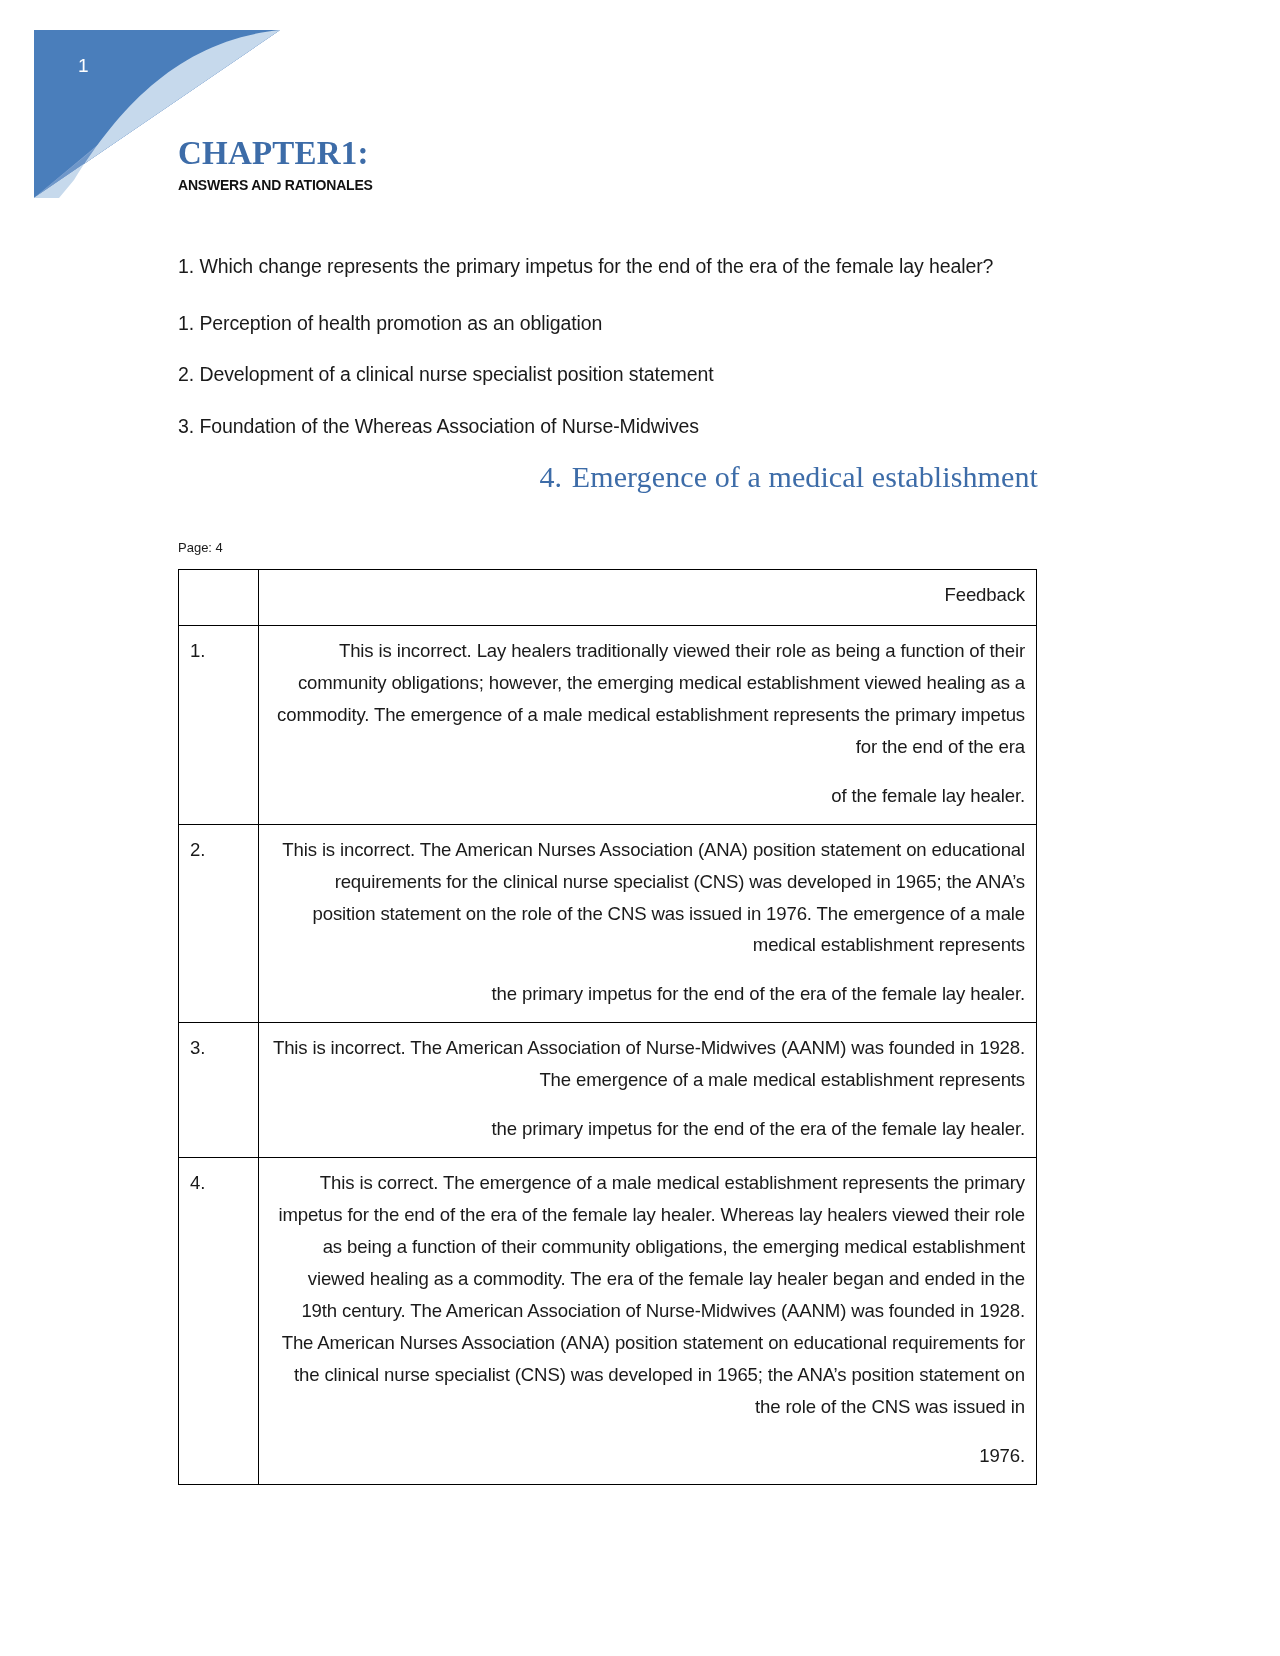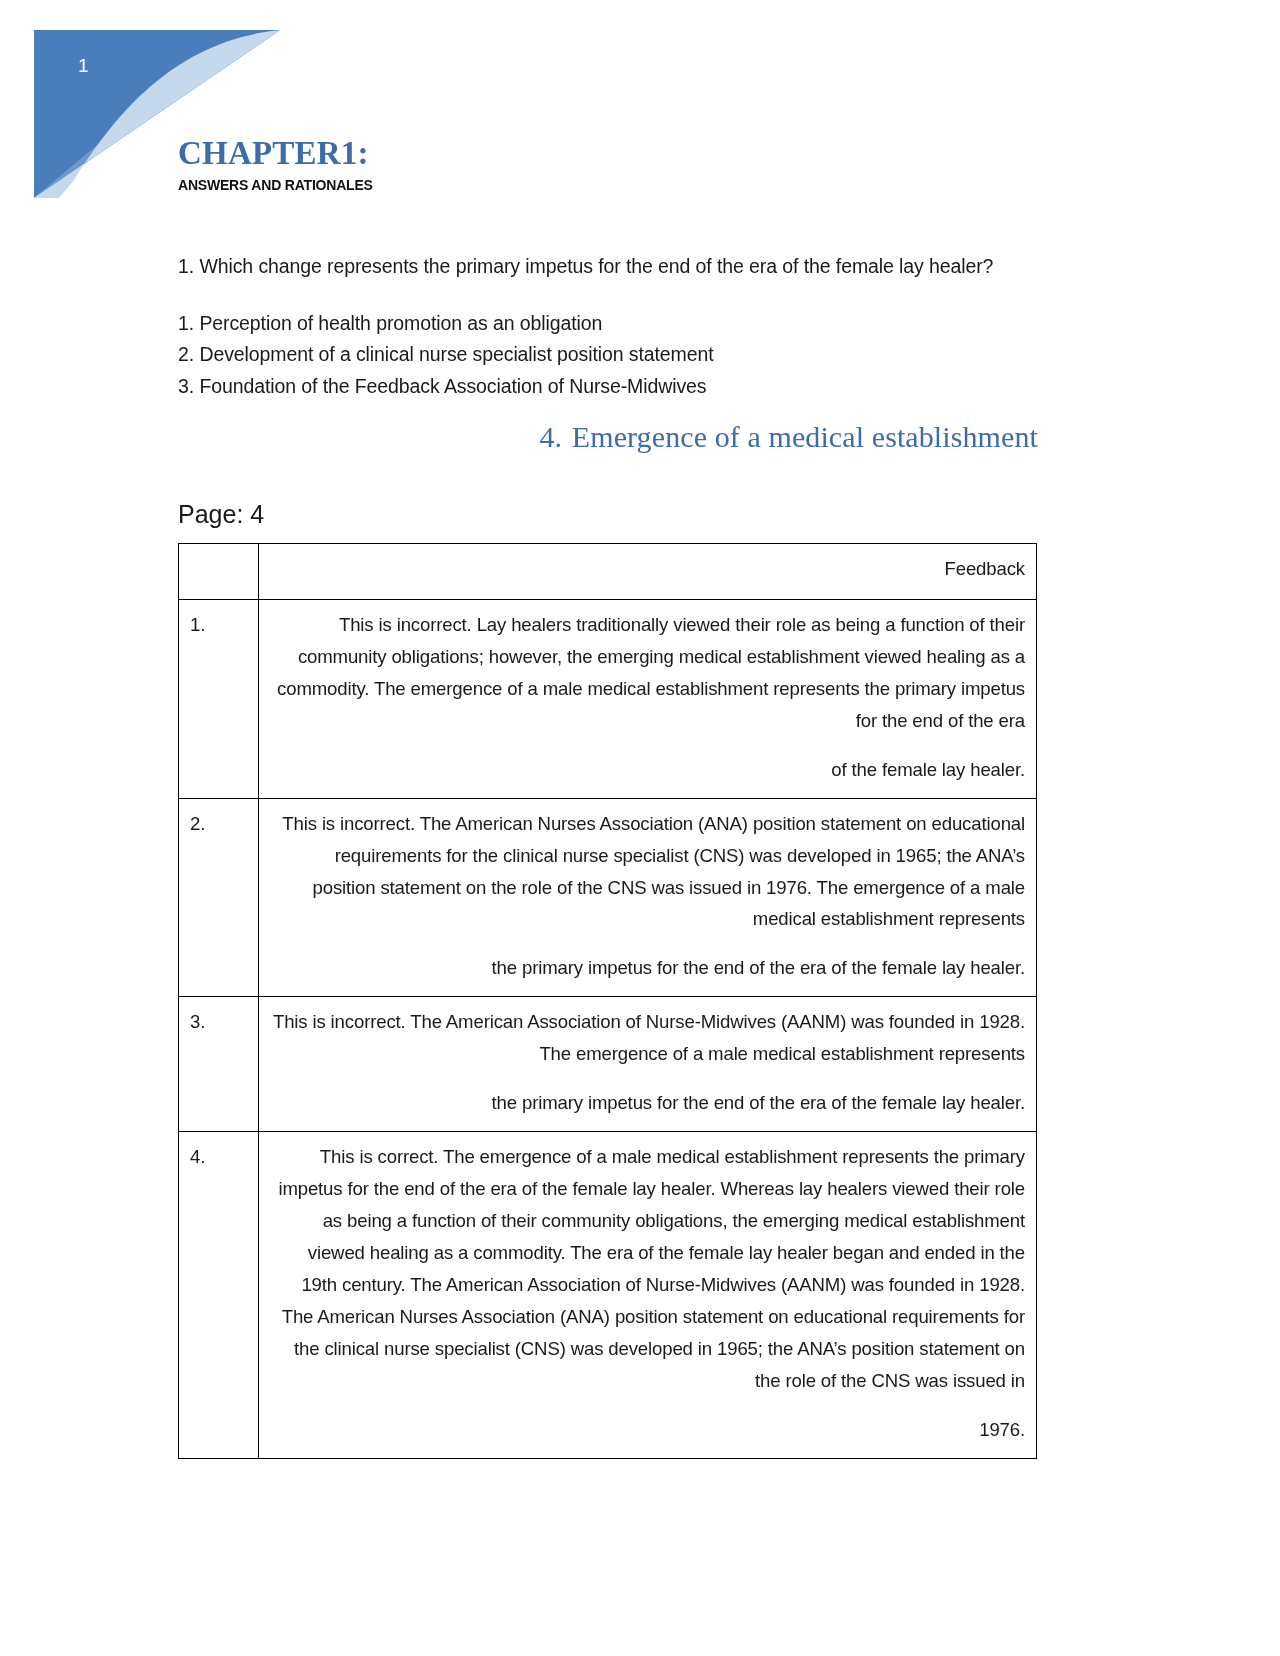--- a/index.html
+++ b/index.html
@@ -73,35 +73,36 @@
   }
 
   .options {
     margin: 26px 0 0 0;
   }
   .option {
     font-size: 19.5px;
     line-height: 1.62;
     color: #1a1a1a;
     letter-spacing: -0.1px;
+    margin-top: 20px;
   }
   .option-correct {
     font-family: "Liberation Serif", serif;
     font-size: 30px;
     color: #3d6ca8;
     line-height: 1.25;
     margin-top: 16px;
     letter-spacing: 0.1px;
     text-align: right;
   }
   .option-correct .opt-num { margin-right: 2px; }
 
   .page-ref {
     margin: 44px 0 14px 0;
-    font-size: 25px;
+    font-size: 13px;
     color: #1a1a1a;
   }
 
   
   table.feedback-table {
     border-collapse: collapse;
     width: 858px;
     table-layout: fixed;
   }
   table.feedback-table td {
@@ -151,21 +152,21 @@
     <div class="option">
       <span>1.</span>
       <span>Perception of health promotion as an obligation</span>
     </div>
     <div class="option">
       <span>2.</span>
       <span>Development of a clinical nurse specialist position statement</span>
     </div>
     <div class="option">
       <span>3.</span>
-      <span>Foundation of the Feedback Association of Nurse-Midwives</span>
+      <span>Foundation of the Whereas Association of Nurse-Midwives</span>
     </div>
     <div class="option-correct">
       <span class="opt-num">4.</span>
       <span>Emergence of a medical establishment</span>
     </div>
   </div>
 
   <div class="page-ref">Page: 4</div>
 
   <table class="feedback-table">

